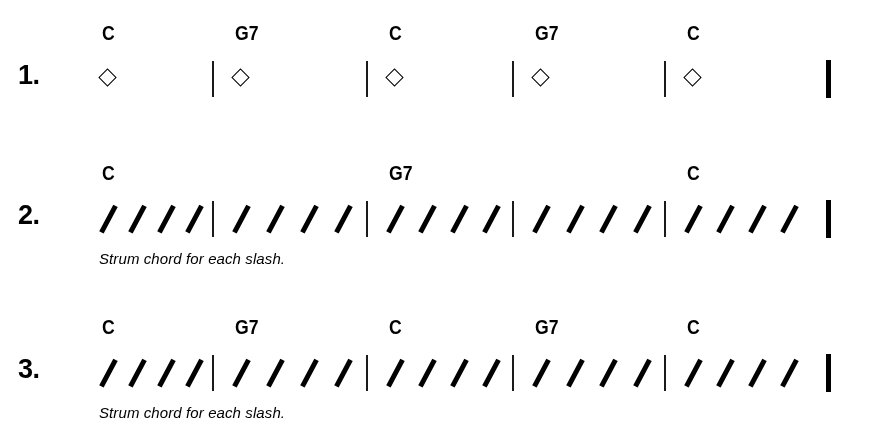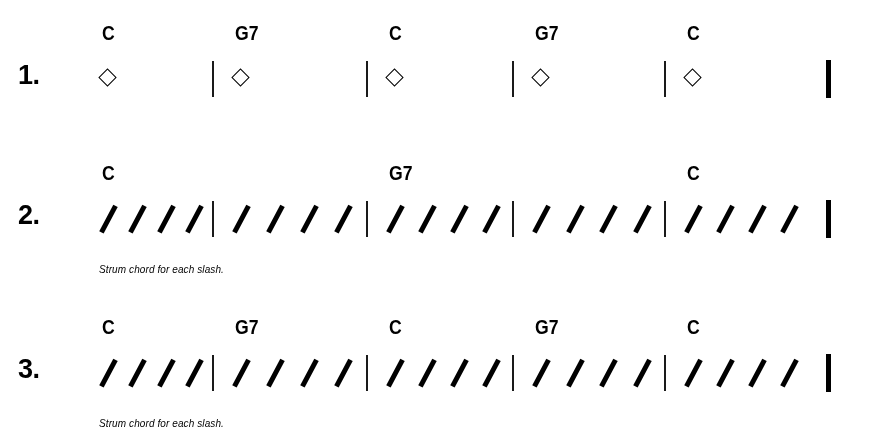--- a/index.html
+++ b/index.html
@@ -112,26 +112,25 @@
     background: #000;
     transform: rotate(28deg);
     transform-origin: center center;
   }
 
   
   .caption {
     position: absolute;
     left: 99px;
     top: 88px;
-    font-size: 10px;
+    font-size: 15px;
     font-style: italic;
     font-weight: normal;
     white-space: nowrap;
     letter-spacing: 0.1px;
-    margin-top: 14px;
   }
 </style>
 </head>
 <body>
 
 <div class="sheet">
 
   <div class="exercise ex1">
     <div class="ex-number">1.</div>
     <div class="chord-row" id="chords-1">

